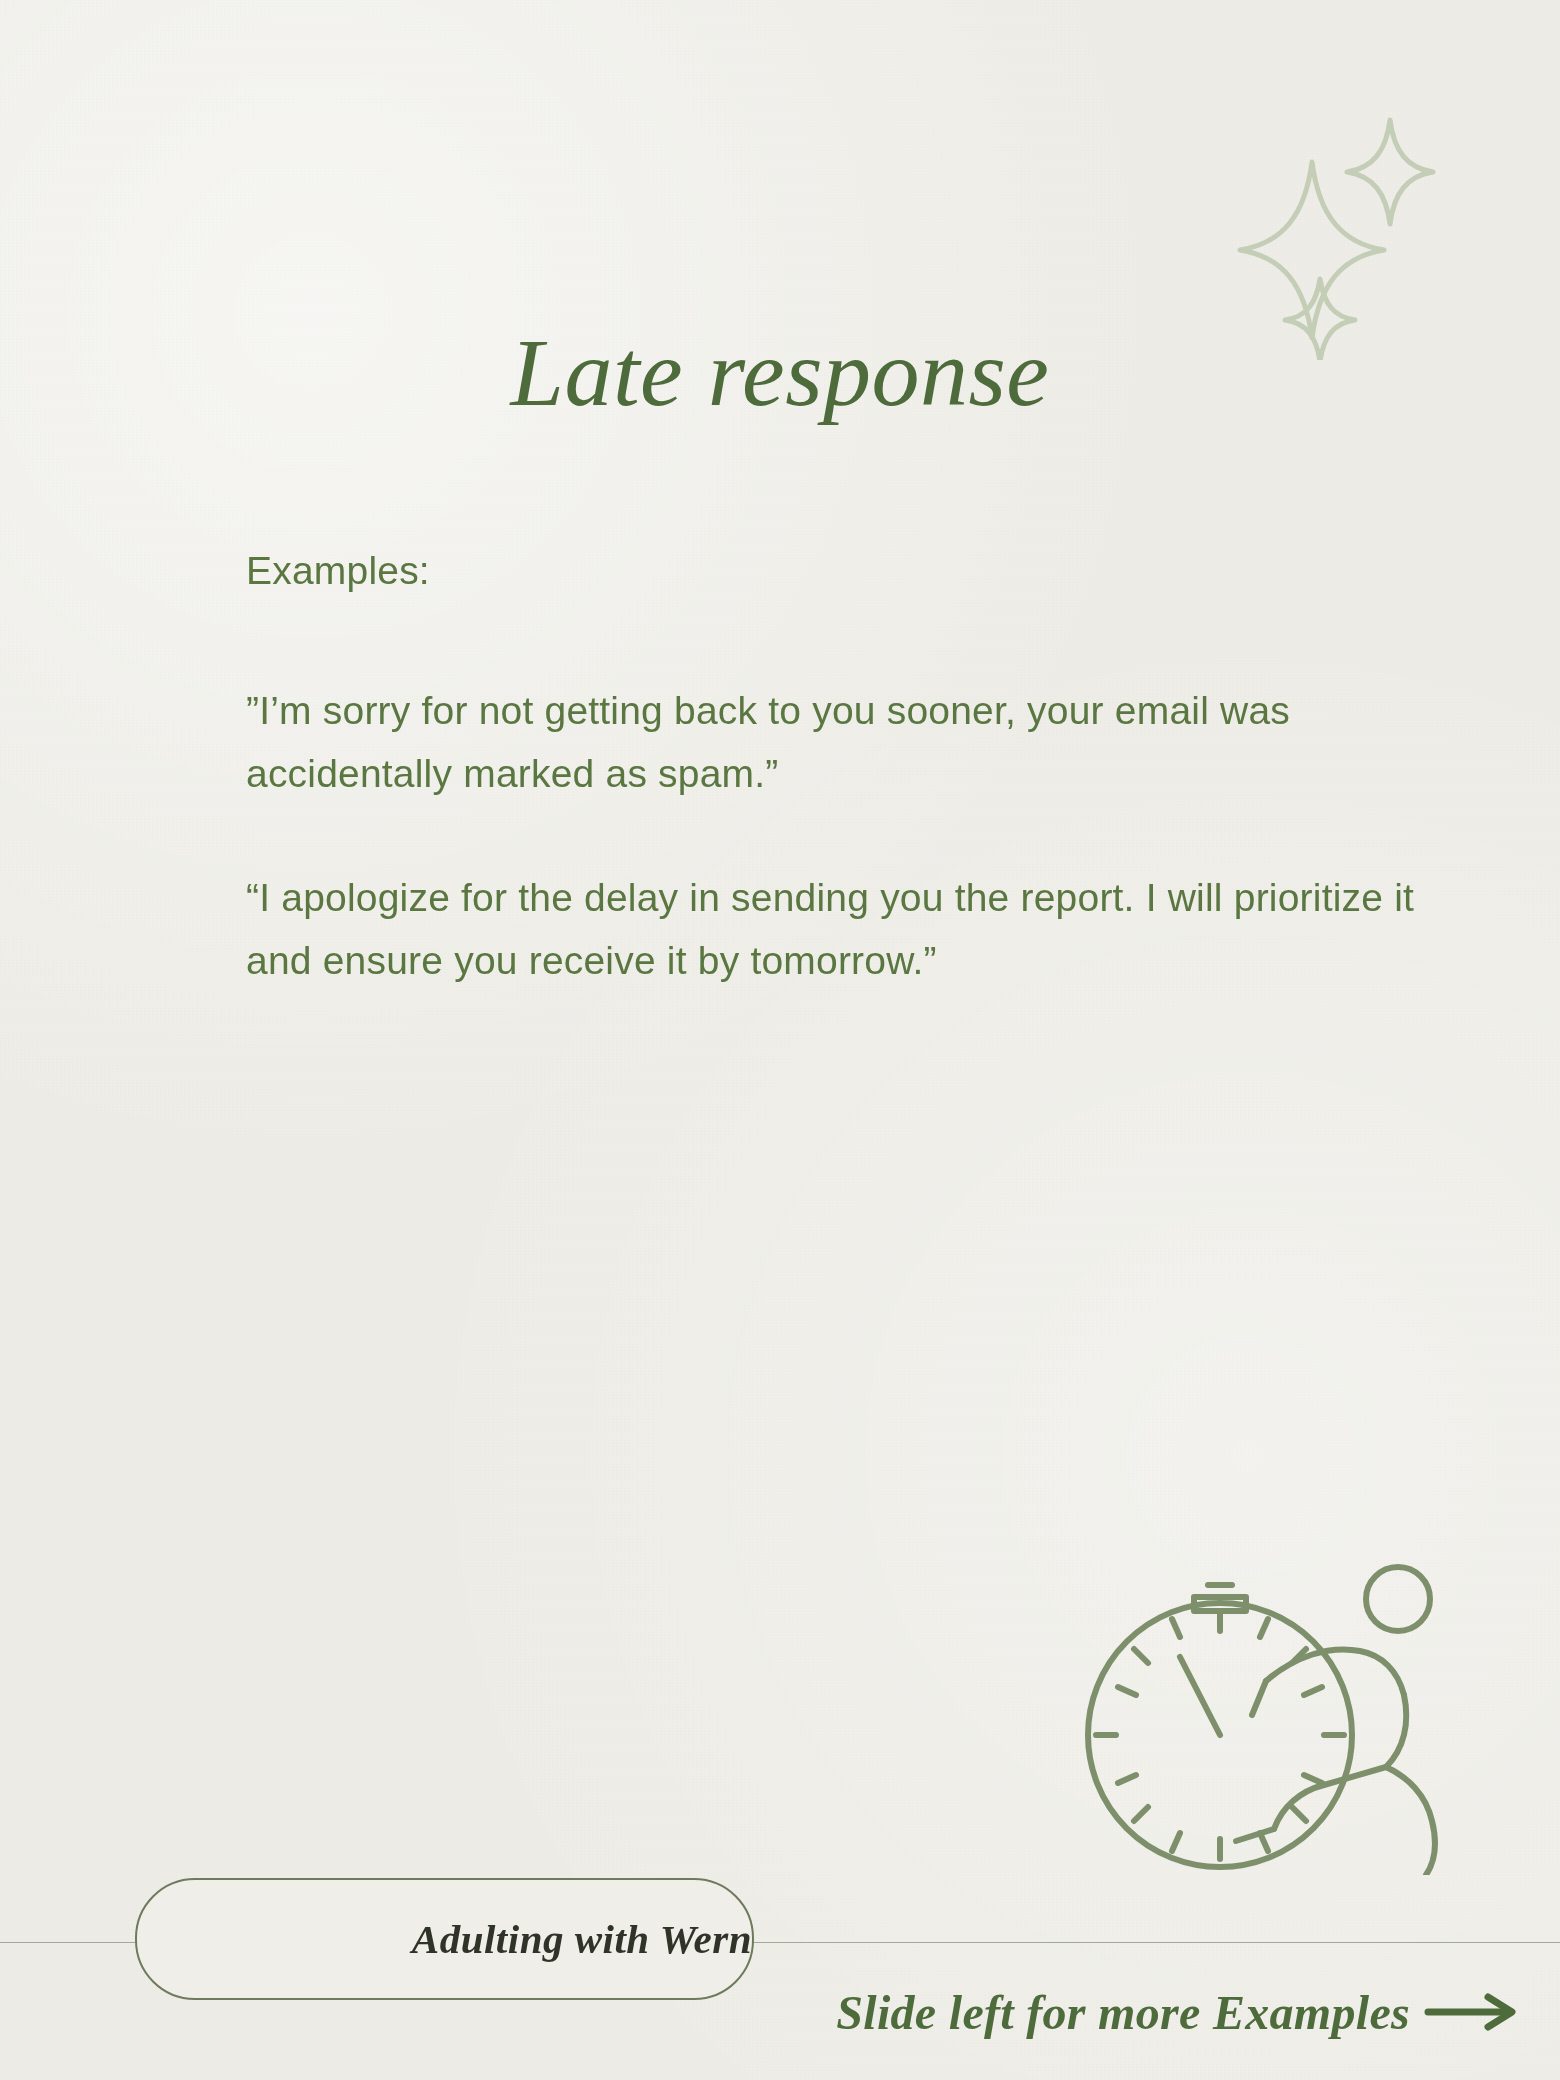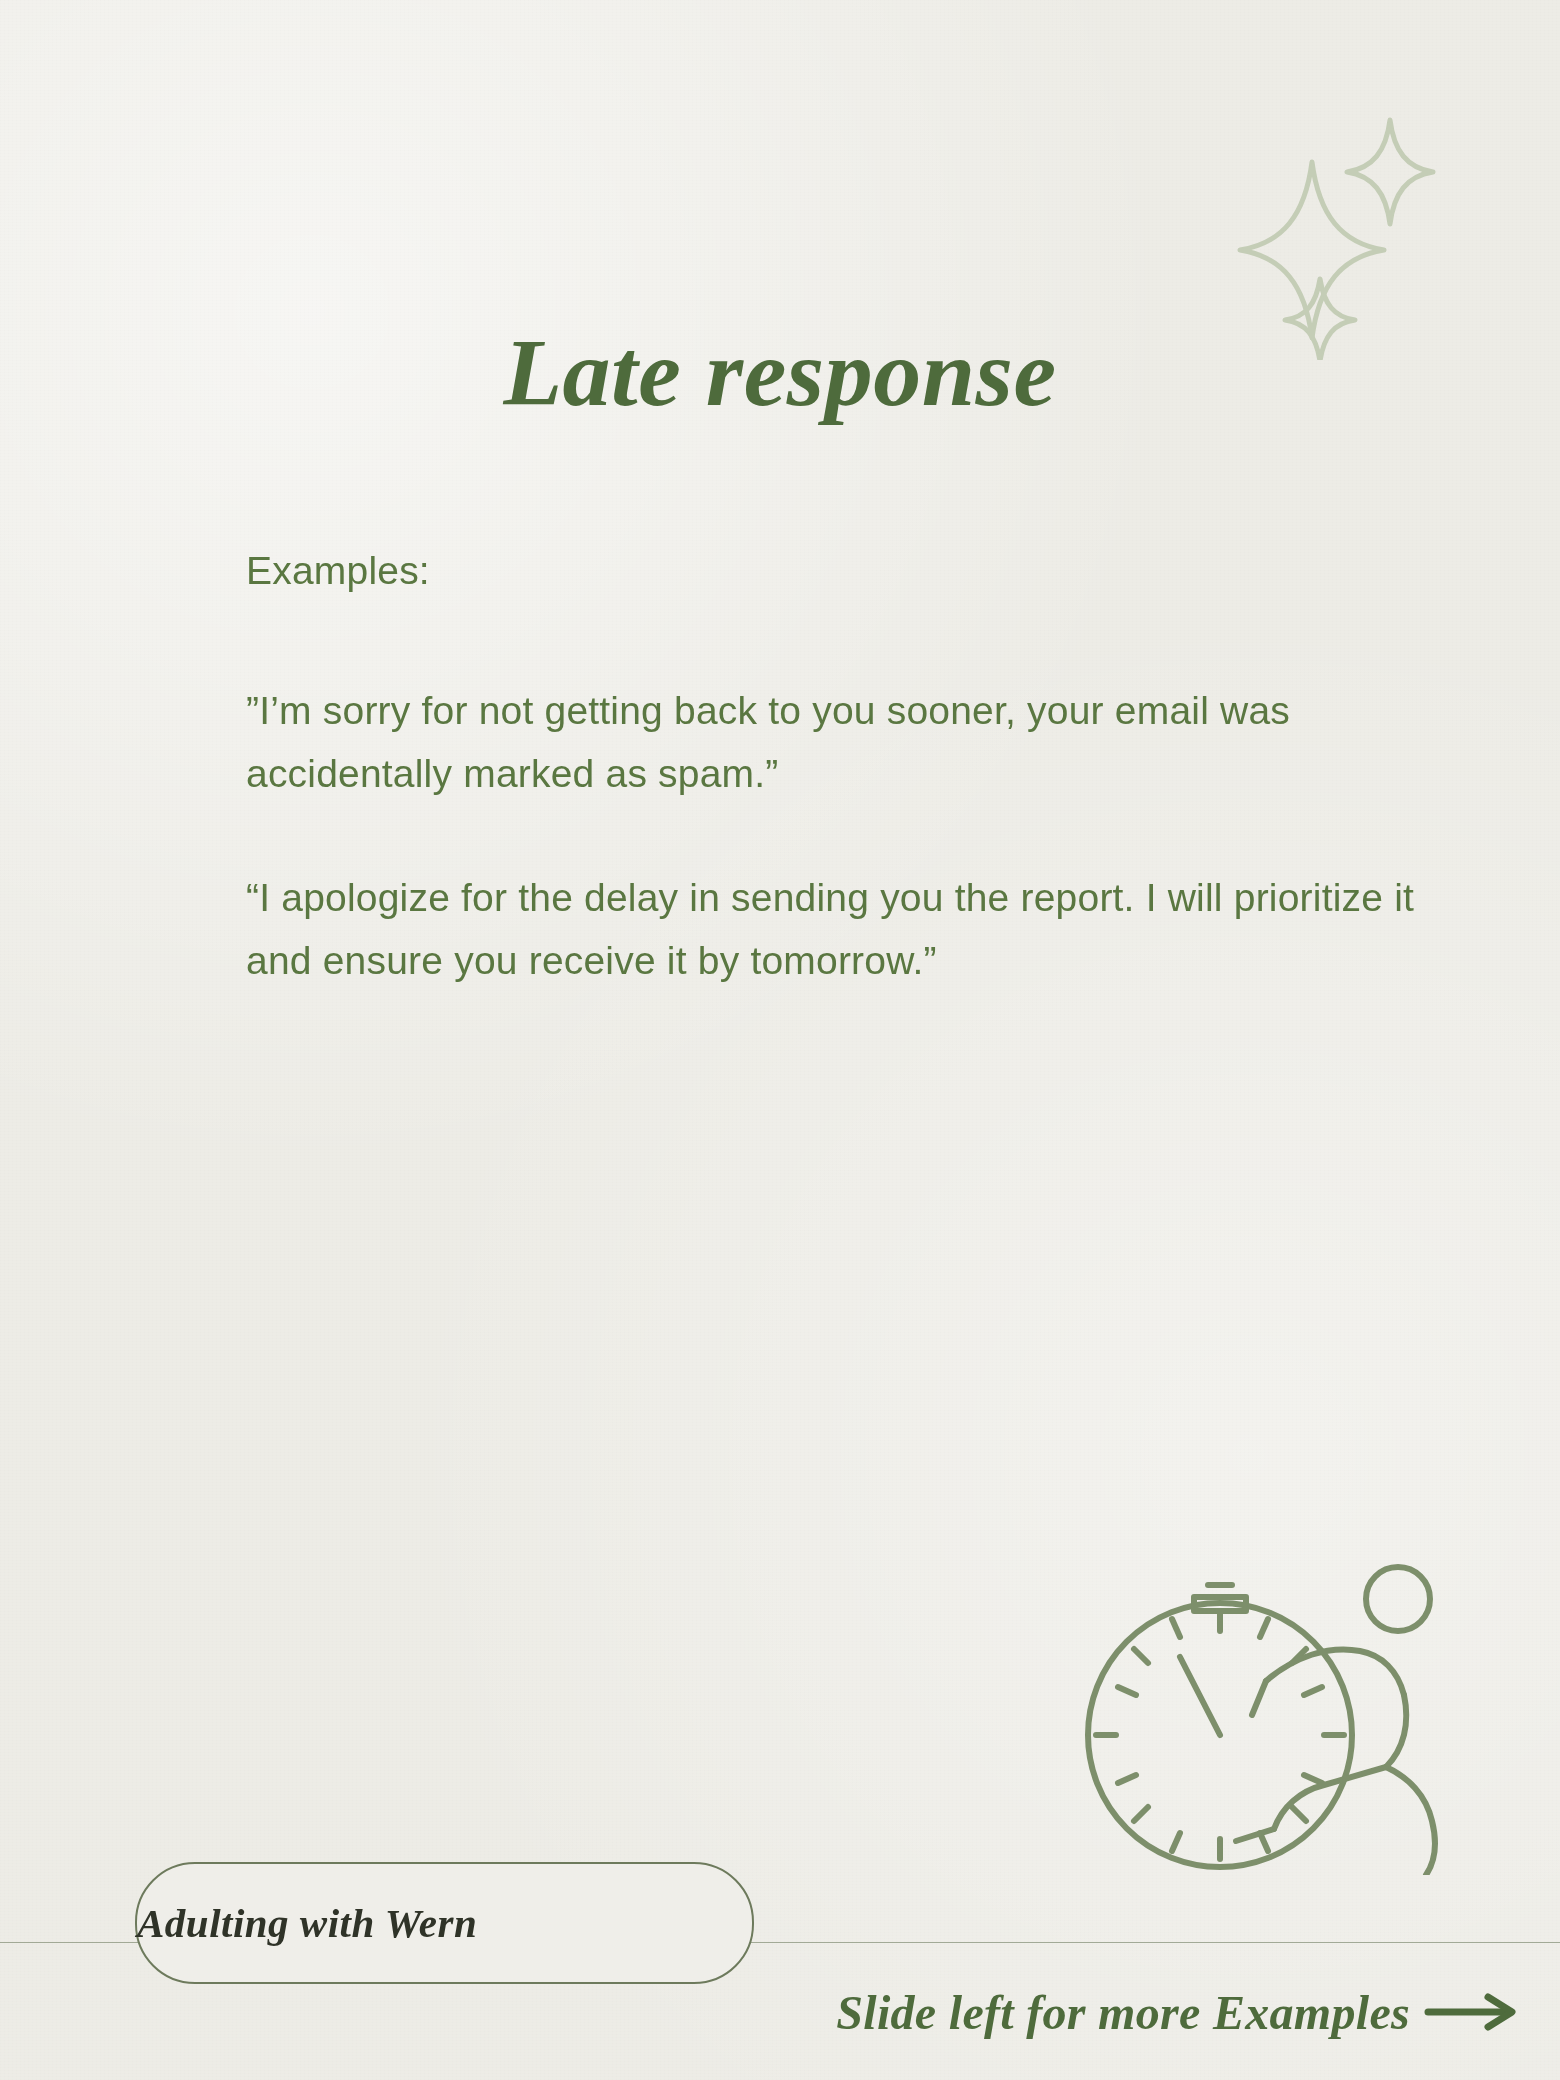--- a/index.html
+++ b/index.html
@@ -43,21 +43,21 @@
   }
 
   .title {
     position: absolute;
     top: 325px;
     left: 0;
     width: 1560px;
     text-align: center;
     font-family: "Liberation Serif", serif;
     font-style: italic;
-    font-weight: 700;
+    font-weight: 400;
     font-size: 96px;
     line-height: 1;
     color: #4e6b3c;
     letter-spacing: 0.5px;
   }
 
   .body-block {
     position: absolute;
     left: 246px;
     top: 540px;
@@ -91,29 +91,29 @@
     bottom: 137px;
     width: 1560px;
     height: 1px;
     background: #8e9882;
     opacity: 0.8;
   }
 
   .badge {
     position: absolute;
     left: 135px;
-    bottom: 96px;
+    bottom: 80px;
     width: 615px;
     height: 118px;
     border: 2px solid #6d7a5c;
     border-radius: 60px;
     background: #efeee9;
     display: flex;
     align-items: center;
-    justify-content: flex-start;
+    justify-content: flex-end;
   }
   .badge-label {
     font-family: "Liberation Serif", serif;
     font-style: italic;
     font-weight: 700;
     font-size: 41px;
     color: #2f3328;
     letter-spacing: 0.5px;
   }
 

